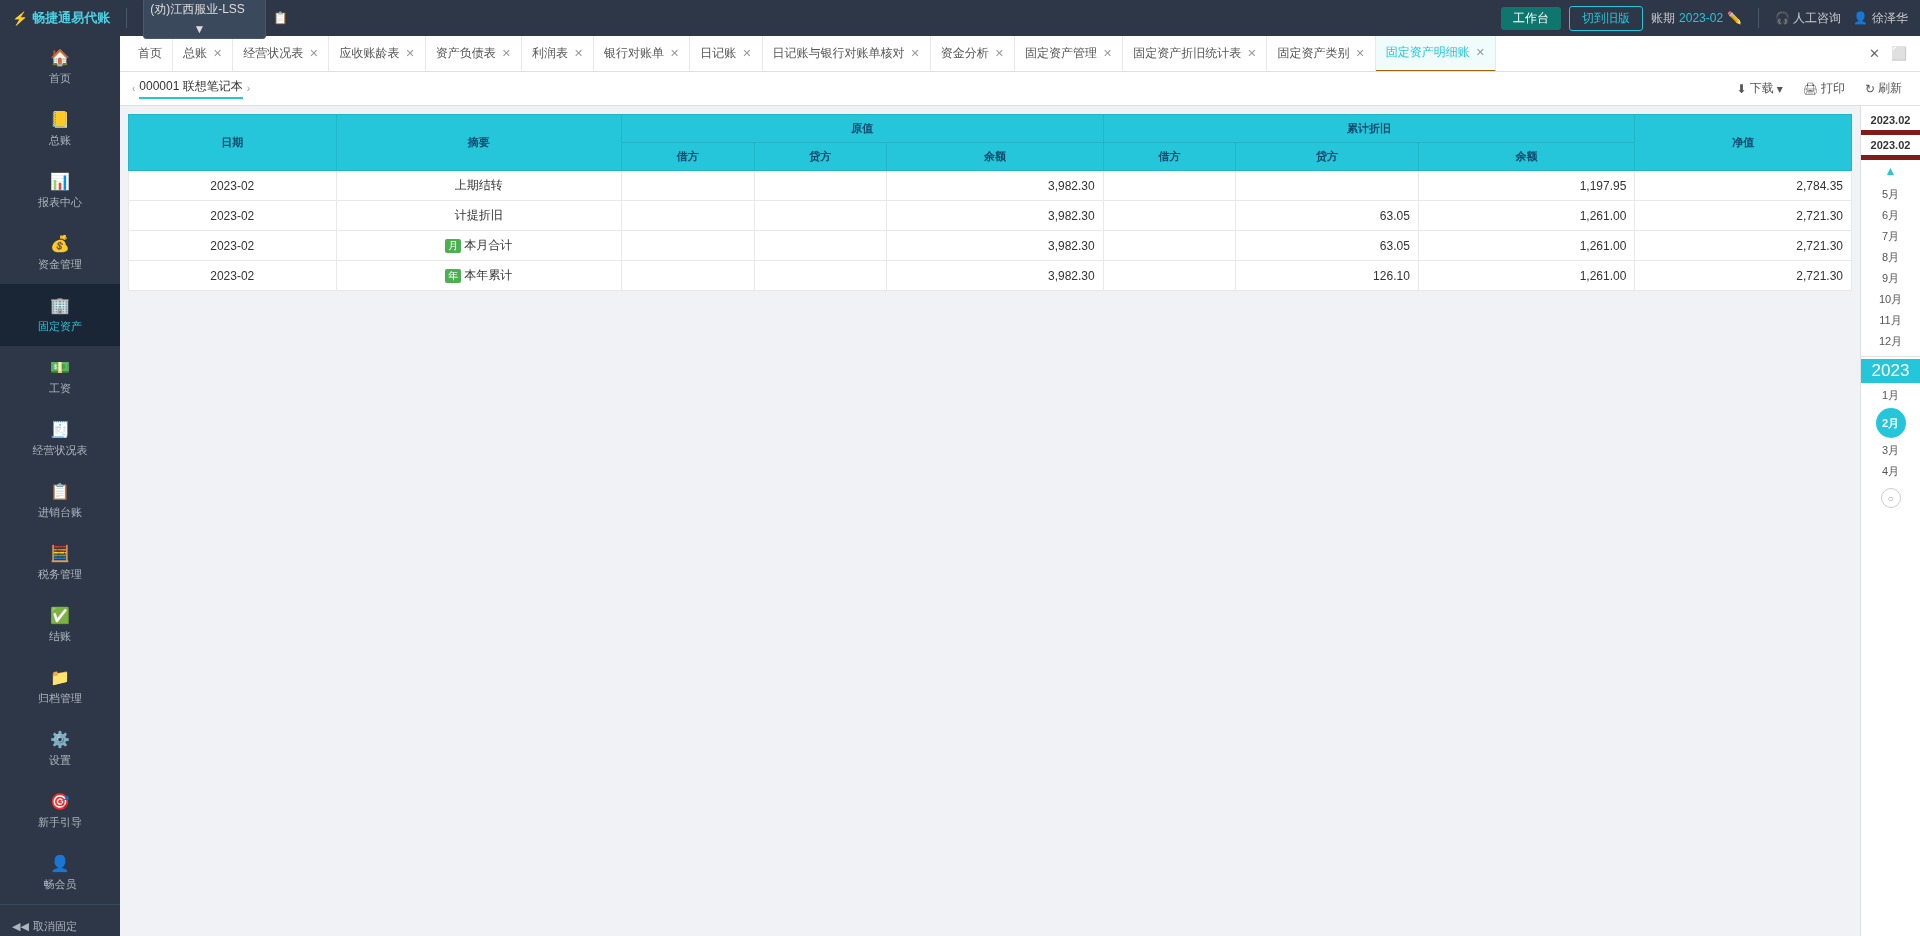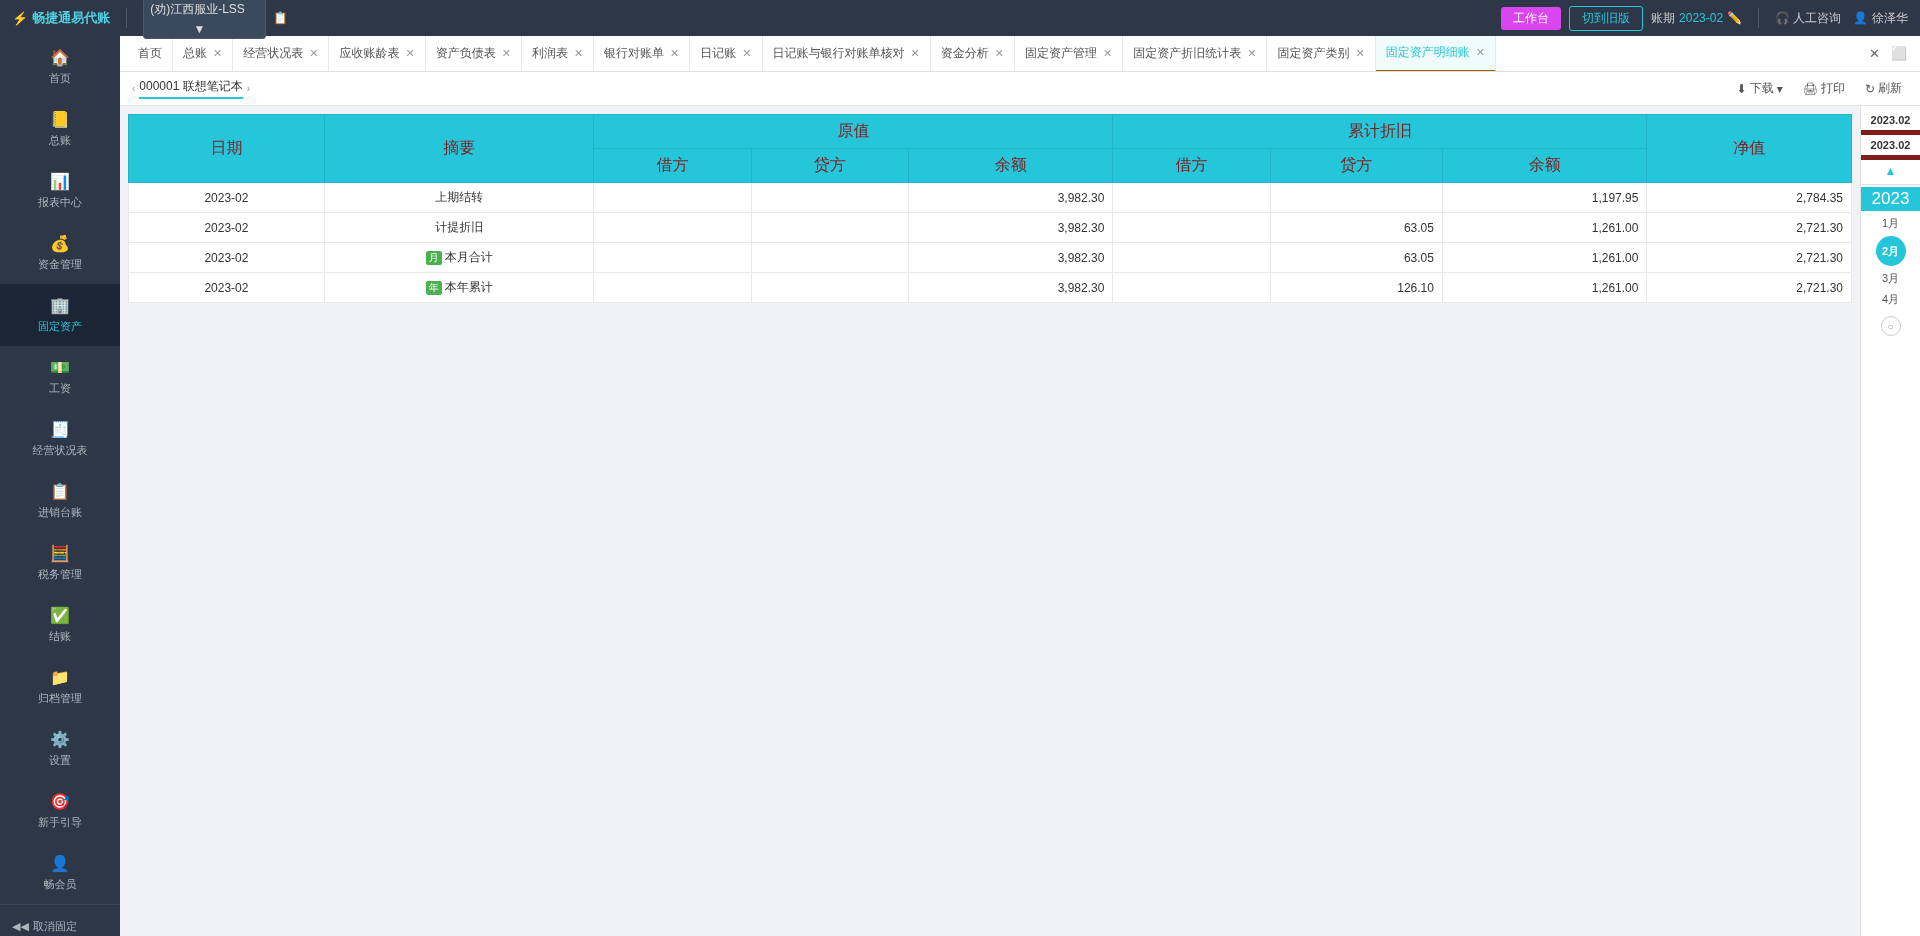--- a/index.html
+++ b/index.html
@@ -5,21 +5,21 @@
     * { box-sizing: border-box; margin: 0; padding: 0; }
     body { font-family: 'Microsoft YaHei', Arial, sans-serif; font-size: 12px; background: #f0f2f5; display: flex; flex-direction: column; height: 936px; overflow: hidden; }
 
     
     .top-bar {
       display: flex; align-items: center; background: #2d3748; height: 36px; padding: 0 12px; gap: 8px; flex-shrink: 0;
     }
     .top-bar-logo { color: #4dd0e1; font-size: 13px; font-weight: bold; display: flex; align-items: center; gap: 4px; }
     .company-selector { background: #3a4a5c; border: 1px solid #4a5a6c; color: #ddd; padding: 2px 20px 2px 6px; border-radius: 3px; font-size: 12px; cursor: pointer; position: relative; display: flex; align-items: center; gap: 4px; flex-direction: column; }
     .top-bar-spacer { flex: 1; }
-    .top-bar-btn { background: #d946ef; color: white; border: none; padding: 3px 12px; border-radius: 3px; cursor: pointer; font-size: 12px; }
+    .top-bar-btn { background: #0f766e; color: white; border: none; padding: 3px 12px; border-radius: 3px; cursor: pointer; font-size: 12px; }
     .top-bar-btn.outline { background: transparent; border: 1px solid #26c6da; color: #26c6da; }
     .top-bar-period { color: #ccc; font-size: 12px; display: flex; align-items: center; gap: 4px; }
     .top-bar-actions { display: flex; align-items: center; gap: 12px; color: #ccc; font-size: 12px; }
     .top-bar-user { display: flex; align-items: center; gap: 4px; color: #ccc; }
 
     
     .main-layout { display: flex; flex: 1; overflow: hidden; }
 
     
     .sidebar { width: 120px; background: #2d3748; display: flex; flex-direction: column; flex-shrink: 0; overflow-y: auto; }
@@ -49,21 +49,21 @@
     .page-header-btn { display: flex; align-items: center; gap: 3px; color: #555; font-size: 12px; cursor: pointer; padding: 2px 6px; border: none; background: none; }
 
     
     .main-content-wrapper { display: flex; flex: 1; overflow: hidden; }
 
     
     .table-area { flex: 1; overflow: auto; padding: 8px; }
 
     
     .data-table { width: 100%; border-collapse: collapse; background: #fff; border: 1px solid #e0e0e0; }
-    .data-table th { background: #26c6da; color: #7f1d1d; padding: 6px 8px; text-align: center; font-size: 16px; font-weight: normal; border: 1px solid #20b5c8; white-space: nowrap; }
+    .data-table th { background: #26c6da; color: #0c4a6e; padding: 6px 8px; text-align: center; font-size: 11px; font-weight: bold; border: 1px solid #20b5c8; white-space: nowrap; }
     .data-table td { padding: 6px 8px; text-align: right; font-size: 12px; border: 1px solid #e8e8e8; color: #333; }
     .data-table td.text-center { text-align: center; }
     .tag-green { display: inline-block; background: #4caf50; color: white; font-size: 10px; padding: 0 3px; border-radius: 2px; margin-right: 3px; }
 
     
     .right-panel { width: 60px; background: #fff; border-left: 1px solid #e0e0e0; display: flex; flex-direction: column; overflow-y: auto; flex-shrink: 0; padding: 4px 0; }
     .right-panel-date-header { color: #333; font-size: 11px; padding: 4px 6px; text-align: center; border-bottom: 5px solid #7f1d1d; font-weight: bold; }
     .right-panel-nav { display: flex; justify-content: center; padding: 3px; }
     .right-panel-nav-btn { background: none; border: none; cursor: pointer; color: #26c6da; font-size: 12px; padding: 1px 4px; }
     .right-panel-month { display: flex; flex-direction: column; align-items: center; padding: 2px 0; }
@@ -336,20 +336,30 @@
             </tbody>
         </table>
       </div>
 
       <div class="right-panel">
         <div class="right-panel-date-header">2023.02</div>
         <div class="right-panel-date-header">2023.02</div>
         <div class="right-panel-nav">
           <button class="right-panel-nav-btn">▲</button>
         </div>
+        <div class="right-panel-month">
+          <div class="month-item">5月</div>
+          <div class="month-item">6月</div>
+          <div class="month-item">7月</div>
+          <div class="month-item">8月</div>
+          <div class="month-item">9月</div>
+          <div class="month-item">10月</div>
+          <div class="month-item">11月</div>
+          <div class="month-item">12月</div>
+        </div>
         <hr class="right-panel-divider">
         <div class="year-label" style="background:#26c6da;color:white;font-size:17px;padding:2px 0;">2023</div>
         <div class="right-panel-month">
           <div class="month-item">1月</div>
           <div class="month-item active" style="background:#26c6da;color:white;border-radius:50%;width:30px;height:30px;display:flex;align-items:center;justify-content:center;margin:2px auto;">2月</div>
           <div class="month-item">3月</div>
           <div class="month-item">4月</div>
         </div>
         <div class="right-panel-bottom">
           <div class="right-panel-circle">○</div>

